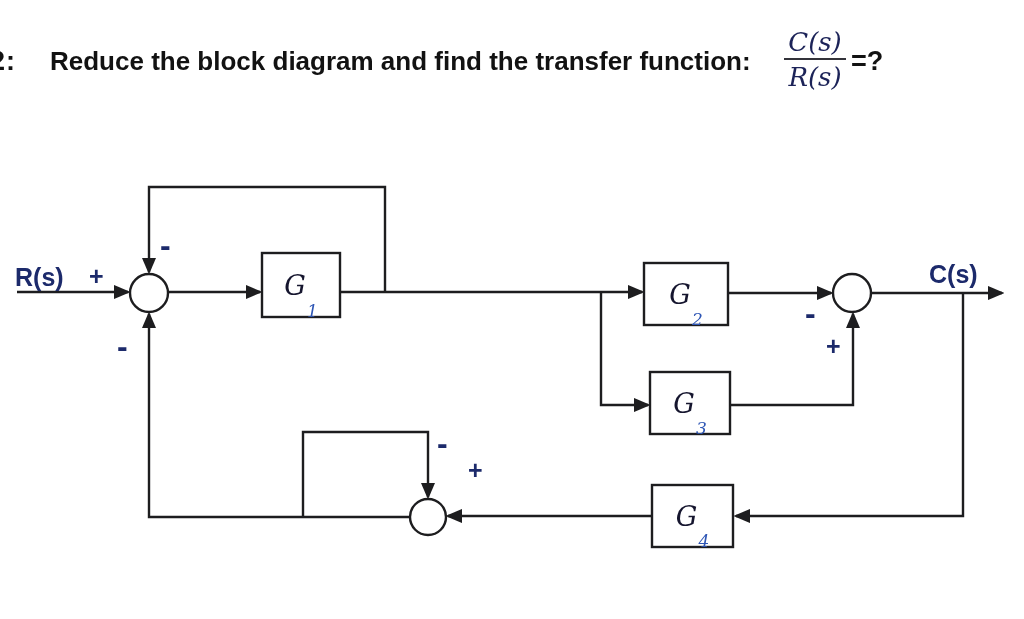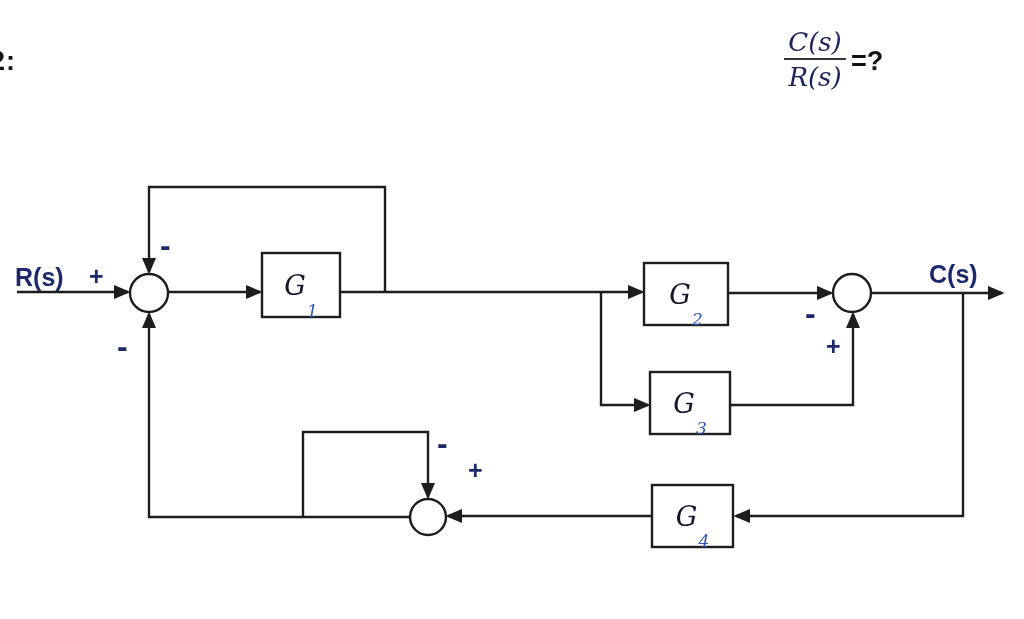--- a/index.html
+++ b/index.html
@@ -67,20 +67,21 @@
     font-size: 17px; color: var(--sub-blue);
     align-self: flex-end; margin: 0 0 -4px 1px;
   }
 </style>
 </head>
 <body>
 
 <div id="page">
 
   <span class="title-num">2:</span>
+  <span class="title-text">Reduce the block diagram and find the transfer function:</span>
 
   <div class="fraction">
     <div>C(s)</div>
     <hr class="bar">
     <div>R(s)</div>
   </div>
   <span class="title-suffix">=?</span>
 
   <svg class="diagram" width="1024" height="619" viewBox="0 0 1024 619">
     <defs>

